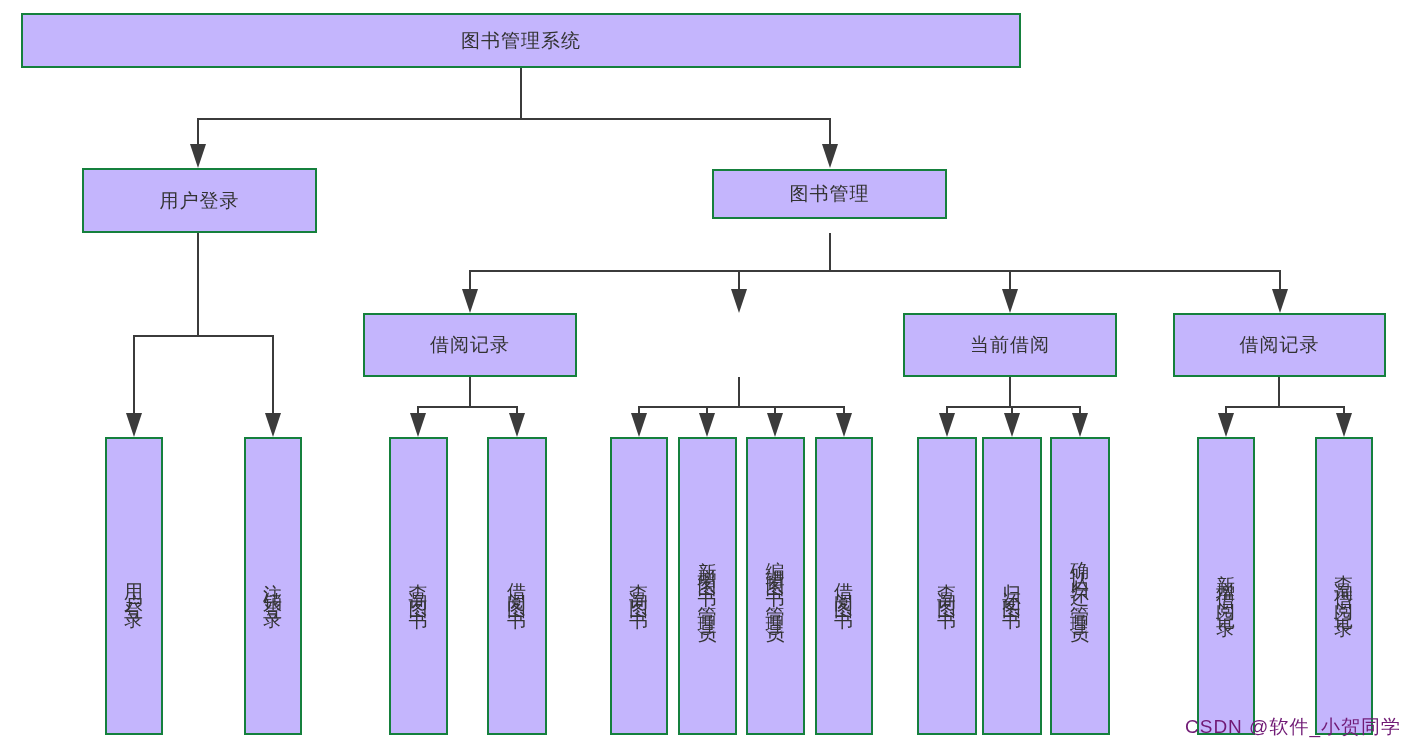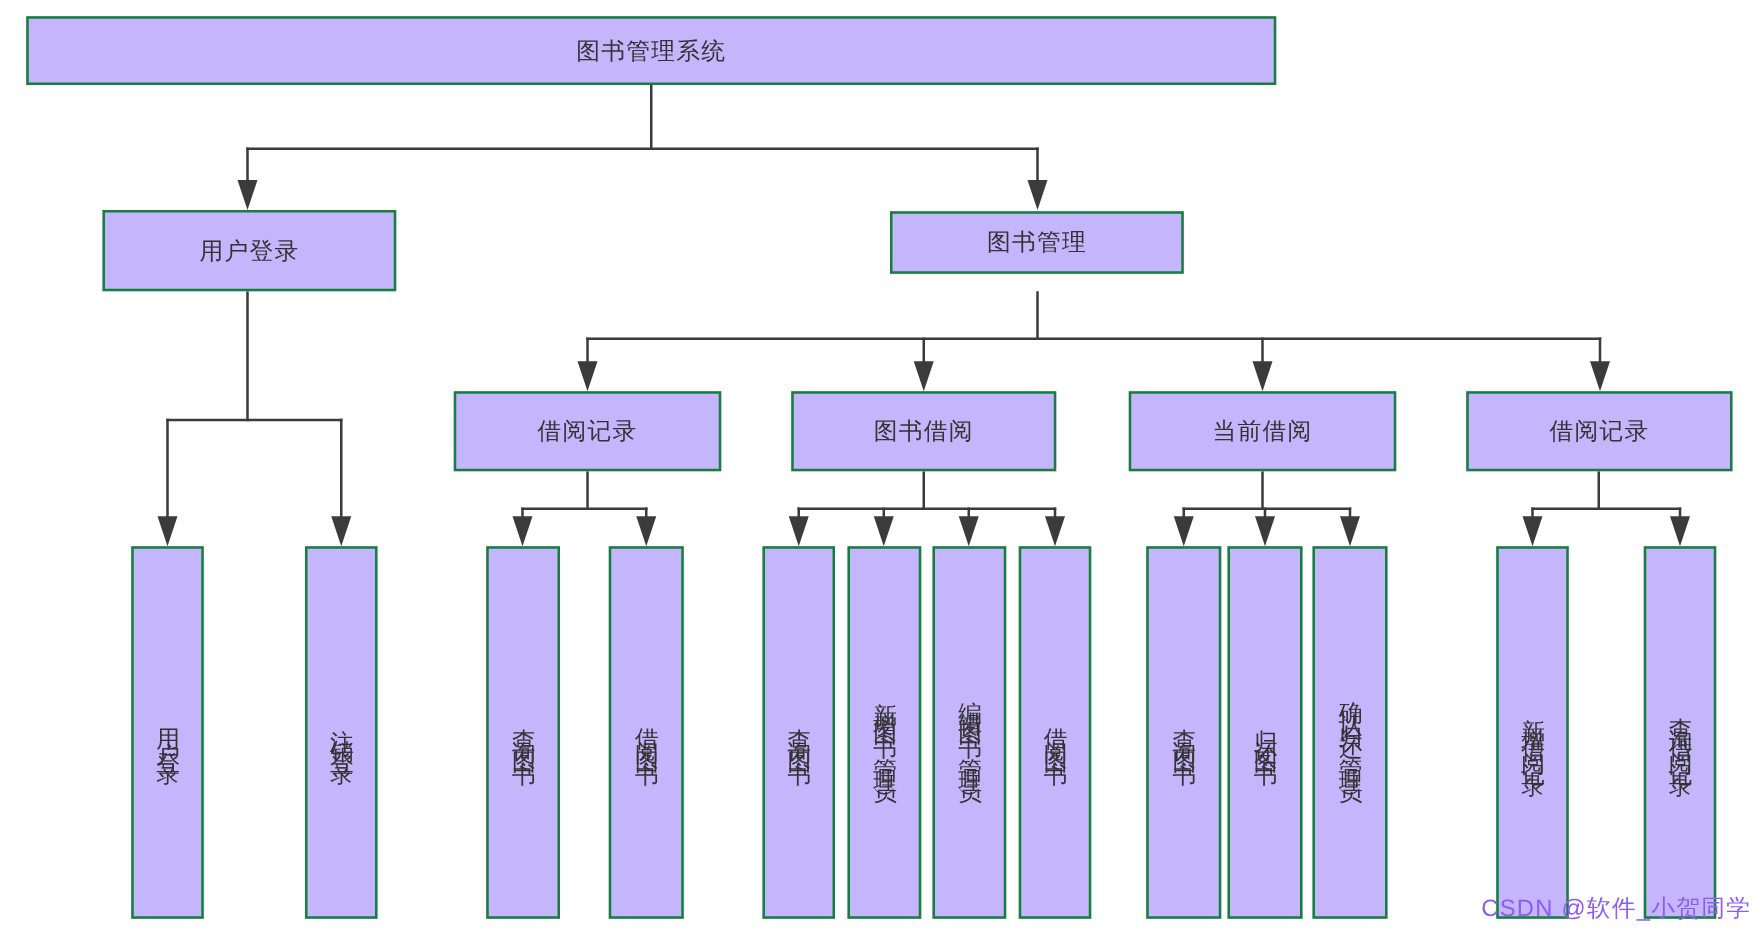--- a/index.html
+++ b/index.html
@@ -48,21 +48,21 @@
     border-left: 8px solid transparent;
     border-right: 8px solid transparent;
     border-top: 24px solid #3b3b3b;
     z-index: 1;
   }
   .watermark {
     position: absolute;
     left: 1185px;
     top: 714px;
     font-size: 19px;
-    color: #8b5cf6;
+    color: #701a75;
     letter-spacing: 1px;
     white-space: nowrap;
     z-index: 3;
   }
 </style>
 </head>
 <body>
 
 <div id="canvas">
 
@@ -97,23 +97,20 @@
   <div class="arrow" style="left:462px; top:289px;"></div>
   <div class="vline" style="left:738px; top:270px; width:2px; height:21px;"></div>
   <div class="arrow" style="left:731px; top:289px;"></div>
   <div class="vline" style="left:1009px; top:270px; width:2px; height:21px;"></div>
   <div class="arrow" style="left:1002px; top:289px;"></div>
   <div class="vline" style="left:1279px; top:270px; width:2px; height:21px;"></div>
   <div class="arrow" style="left:1272px; top:289px;"></div>
 
   <div class="box" style="left:363px; top:313px; width:214px; height:64px;">
     <span>借阅记录</span>
-  </div>
-  <div class="box" style="left:633px; top:313px; width:212px; height:64px;">
-    <span>图书借阅</span>
   </div>
   <div class="box" style="left:1173px; top:313px; width:213px; height:64px;">
     <span>借阅记录</span>
   </div>
   <div class="box" style="left:903px; top:313px; width:214px; height:64px;">
     <span>当前借阅</span>
   </div>
 
   <div class="vline" style="left:469px; top:377px; width:2px; height:31px;"></div>
   <div class="hline" style="left:417px; top:406px; width:101px; height:2px;"></div>

